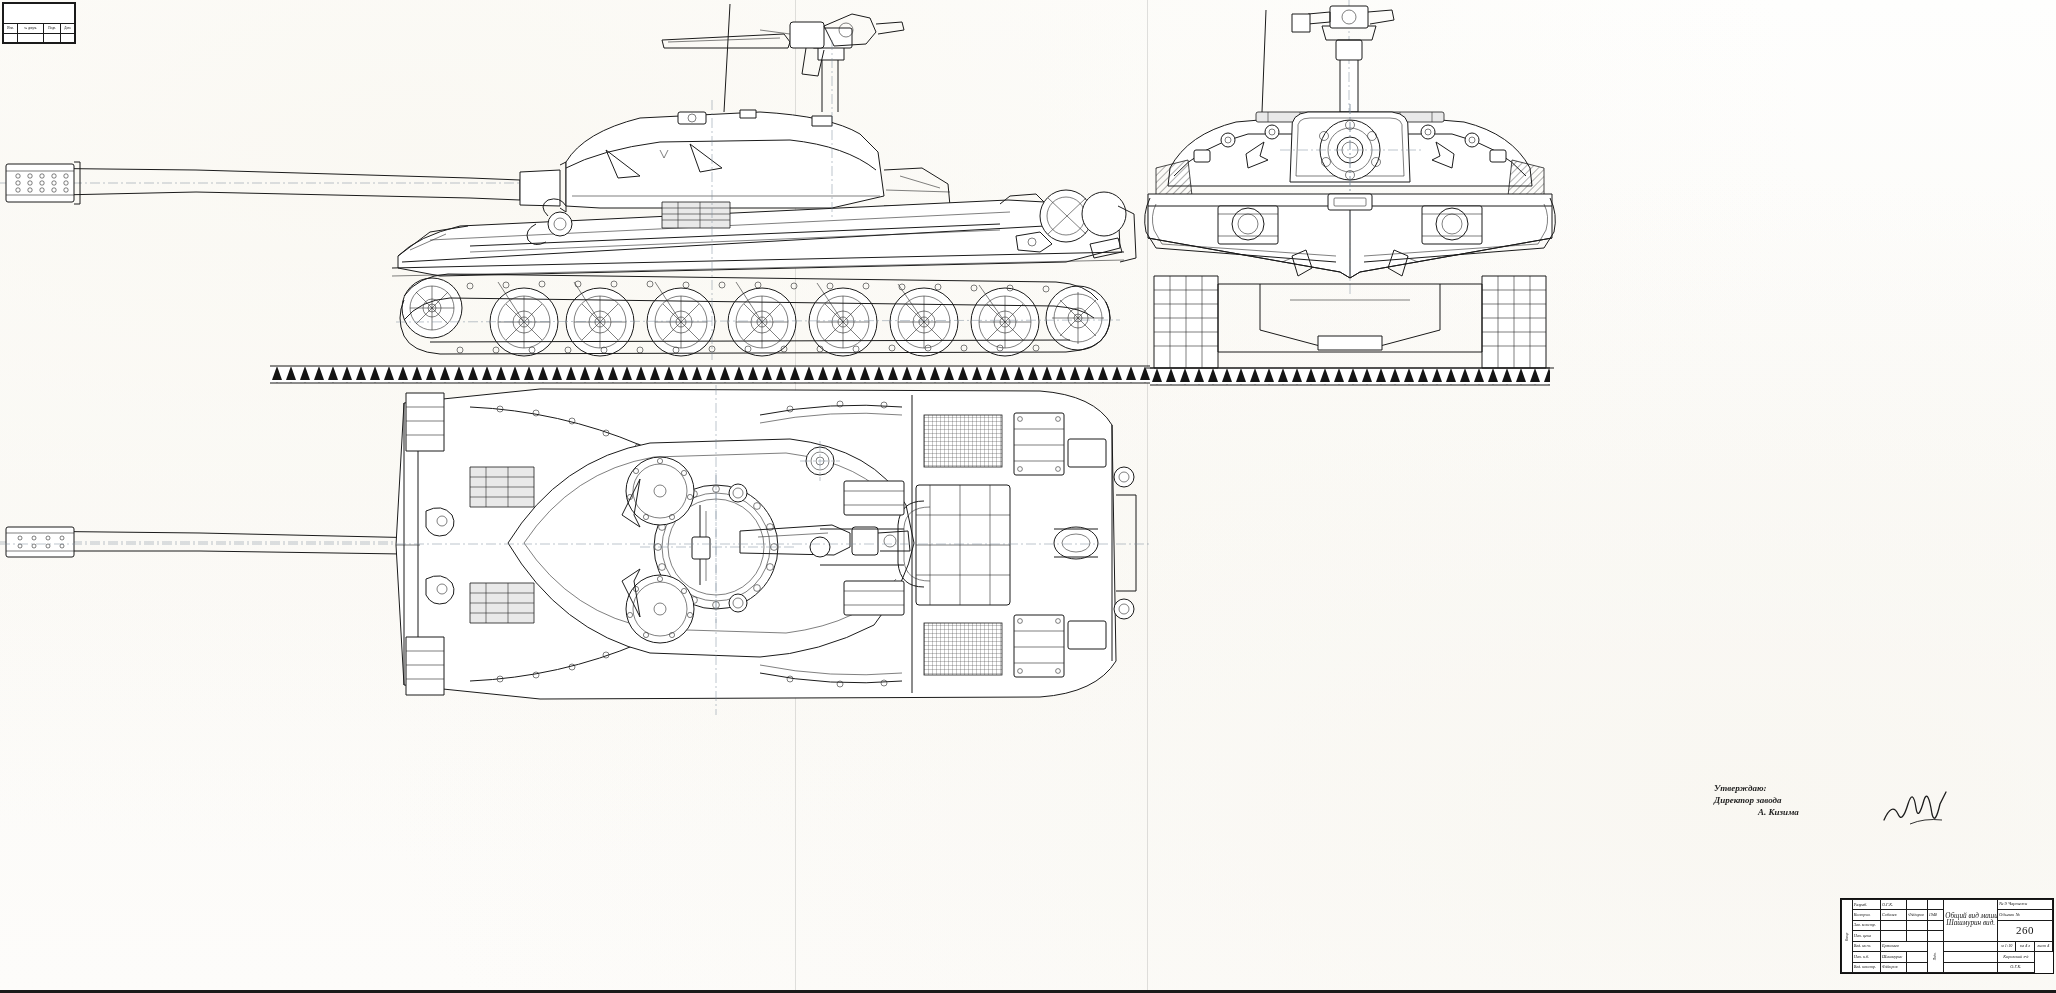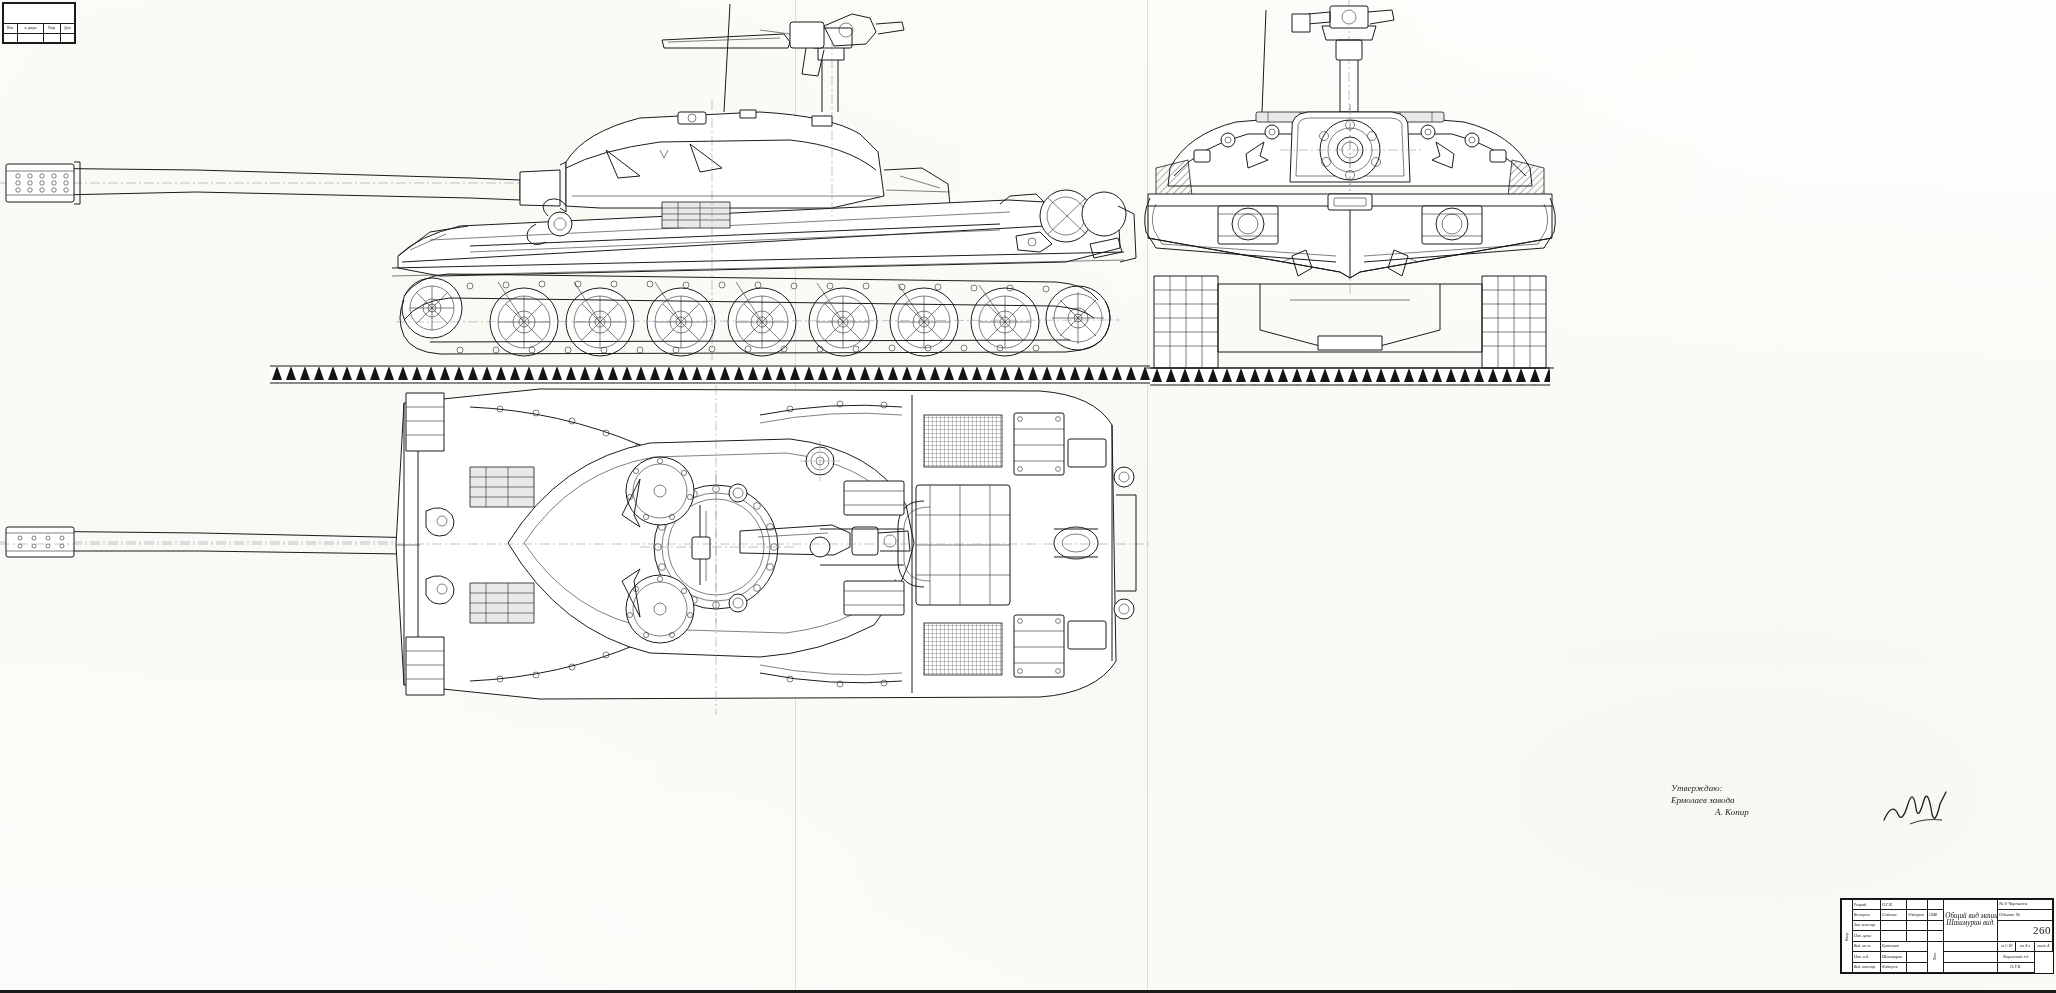--- a/index.html
+++ b/index.html
@@ -39,40 +39,40 @@
     position:absolute;left:2px;top:2px;width:72px;height:40px;
     border:1px solid #1a1a1a;border-collapse:collapse;background:#fff;
   }
   #rev-table table{width:100%;height:100%;border-collapse:collapse;}
   #rev-table td{border:0.7px solid #1a1a1a;font-size:3.4px;line-height:1;padding:0;
     text-align:center;color:#111;font-family:"Liberation Serif",serif;}
   #rev-table tr.hdr td{font-size:3.2px;}
 
   
   #approval{
-    position:absolute;left:1671px;top:782px;width:190px;
-    font-family:"Liberation Serif",serif;font-style:italic;color:#1d1d1d;
+    position:absolute;left:1714px;top:782px;width:190px;
+    font-family:"Liberation Serif",serif;font-style:italic;color:#1d1d1d;font-weight:bold;
   }
   #approval .ln{font-size:9px;line-height:12px;white-space:nowrap;}
   #approval .ln.ind{padding-left:44px;}
   #sig{
     position:absolute;left:1880px;top:784px;width:70px;height:44px;
   }
 
   
   #title-block{
     position:absolute;left:1840px;top:898px;width:214px;height:76px;
     background:#fff;border:1.4px solid #111;box-sizing:border-box;
   }
   #title-block table{width:100%;height:100%;border-collapse:collapse;table-layout:fixed;}
   #title-block td{border:0.7px solid #1b1b1b;padding:0 1px;vertical-align:middle;
     font-size:4.2px;line-height:1.05;color:#151515;font-family:"Liberation Serif",serif;
     font-style:italic;overflow:hidden;white-space:nowrap;}
   #title-block td.big{font-size:7.2px;font-style:italic;text-align:center;}
-  #title-block td.num{font-size:11px;text-align:right;font-style:normal;letter-spacing:0.5px;}
+  #title-block td.num{font-size:11px;text-align:center;font-style:normal;letter-spacing:0.5px;}
   #title-block td.ctr{text-align:center;}
   #title-block td.vert{
     font-size:3.2px;writing-mode:vertical-rl;transform:rotate(180deg);text-align:center;padding:0;
   }
   #title-block td.hs{font-family:"Liberation Serif",serif;font-style:italic;font-size:4.6px;}
   .hand{font-style:italic;}
 </style>
 </head>
 <body>
 
@@ -803,22 +803,22 @@
       </g>
 
       <path class="lc" d="M0 159 L1150 159"></path>
 
       <path class="lc" d="M716 0 L716 330"></path>
     </svg>
   </div>
 
   <div id="approval">
     <div class="ln">Утверждаю:</div>
-    <div class="ln">Ермолаев  завода</div>
-    <div class="ln ind">А. Копир</div>
+    <div class="ln">Директор  завода</div>
+    <div class="ln ind">А. Кизима</div>
   </div>
   <div id="sig">
     <svg width="70" height="44" viewBox="0 0 70 44">
       <path d="M4 36 Q12 18 18 30 Q22 40 28 20 Q33 4 36 24 Q38 38 44 16 Q48 4 52 30 Q55 42 60 20 L66 8" fill="none" stroke="#1b1b1b" stroke-width="1.3" stroke-linecap="round"></path>
       <path d="M30 40 Q44 34 62 36" fill="none" stroke="#1b1b1b" stroke-width="0.9"></path>
     </svg>
   </div>
 
   <div id="title-block">
     <table>

